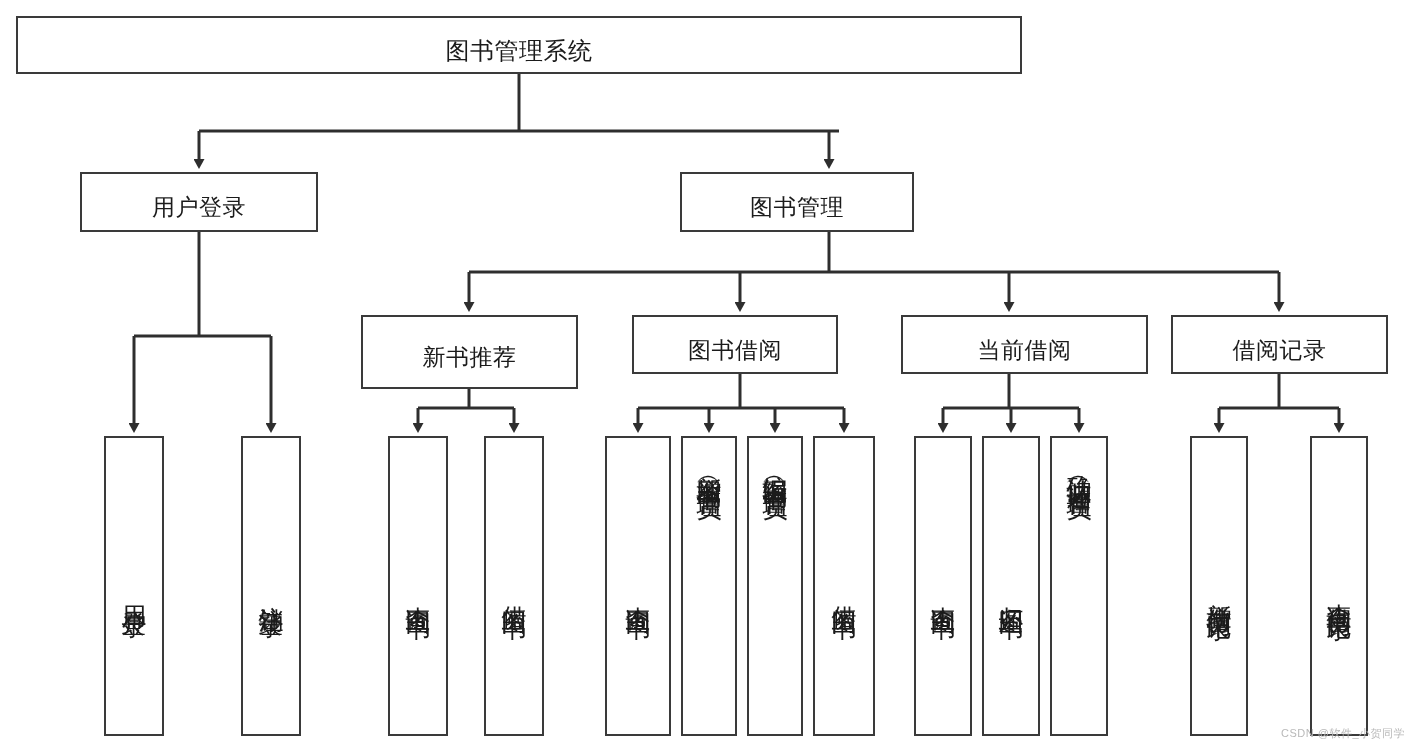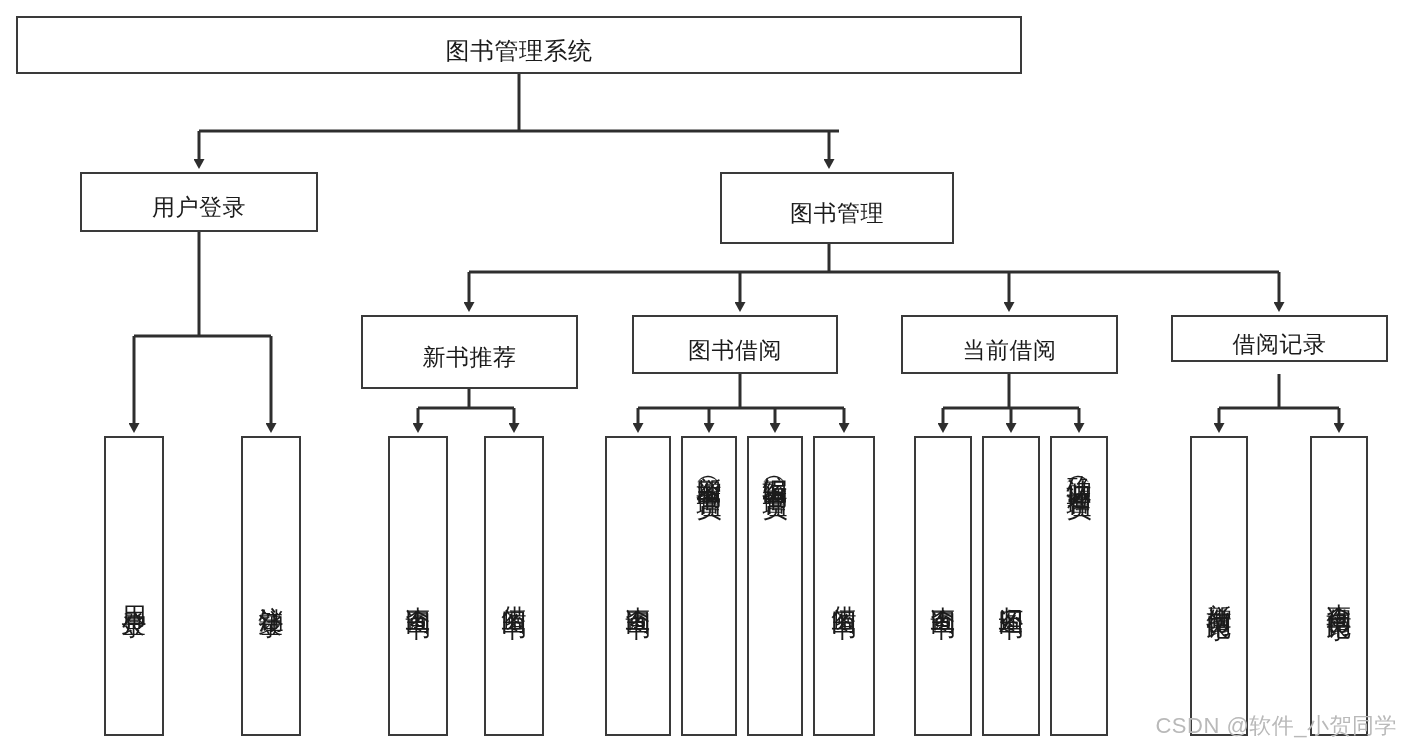--- a/index.html
+++ b/index.html
@@ -63,23 +63,23 @@
     line-height: 1.08;
     letter-spacing: 3px;
     white-space: nowrap;
   }
   .node.vert.centered {
     align-items: center;
     padding-top: 0;
   }
   .watermark {
     position: absolute;
-    right: 8px;
+    right: 0;
     bottom: 6px;
-    font-size: 22px;
+    font-size: 11px;
     color: #b9b9b9;
     letter-spacing: 0.5px;
     z-index: 3;
     white-space: nowrap;
     text-align: center;
   }
 </style>
 </head>
 <body>
 
@@ -136,35 +136,35 @@
   </svg>
 
   <div class="node horiz root" id="node-root" style="left: 16px; top: 16px; width: 1006px; height: 58px;">
     <span class="lbl">图书管理系统</span>
   </div>
 
   <div id="level2-layer">
       <div class="node horiz" style="left: 80px; top: 172px; width: 238px; height: 60px;">
         <span class="lbl">用户登录</span>
       </div>
-      <div class="node horiz" style="left: 720px; top: 172px; width: 234px; height: 72px;">
+      <div class="node horiz" style="left: 680px; top: 172px; width: 234px; height: 60px;">
         <span class="lbl">图书管理</span>
       </div>
     </div>
   <div id="level3-layer">
       <div class="node horiz" style="left: 361px; top: 315px; width: 217px; height: 74px;">
         <span class="lbl">新书推荐</span>
       </div>
       <div class="node horiz" style="left: 632px; top: 315px; width: 206px; height: 59px;">
         <span class="lbl">图书借阅</span>
       </div>
-      <div class="node horiz" style="left: 901px; top: 315px; width: 217px; height: 59px;">
+      <div class="node horiz" style="left: 901px; top: 315px; width: 247px; height: 59px;">
         <span class="lbl">当前借阅</span>
       </div>
-      <div class="node horiz" style="left: 1171px; top: 315px; width: 217px; height: 47px;">
+      <div class="node horiz" style="left: 1171px; top: 315px; width: 217px; height: 59px;">
         <span class="lbl">借阅记录</span>
       </div>
     </div>
   <div id="leaf-layer">
       <div class="node vert centered" style="left: 104px; top: 436px; width: 60px; height: 300px;">
         <span class="lbl">用户登录</span>
       </div>
       <div class="node vert centered" style="left: 241px; top: 436px; width: 60px; height: 300px;">
         <span class="lbl">注销登录</span>
       </div>

